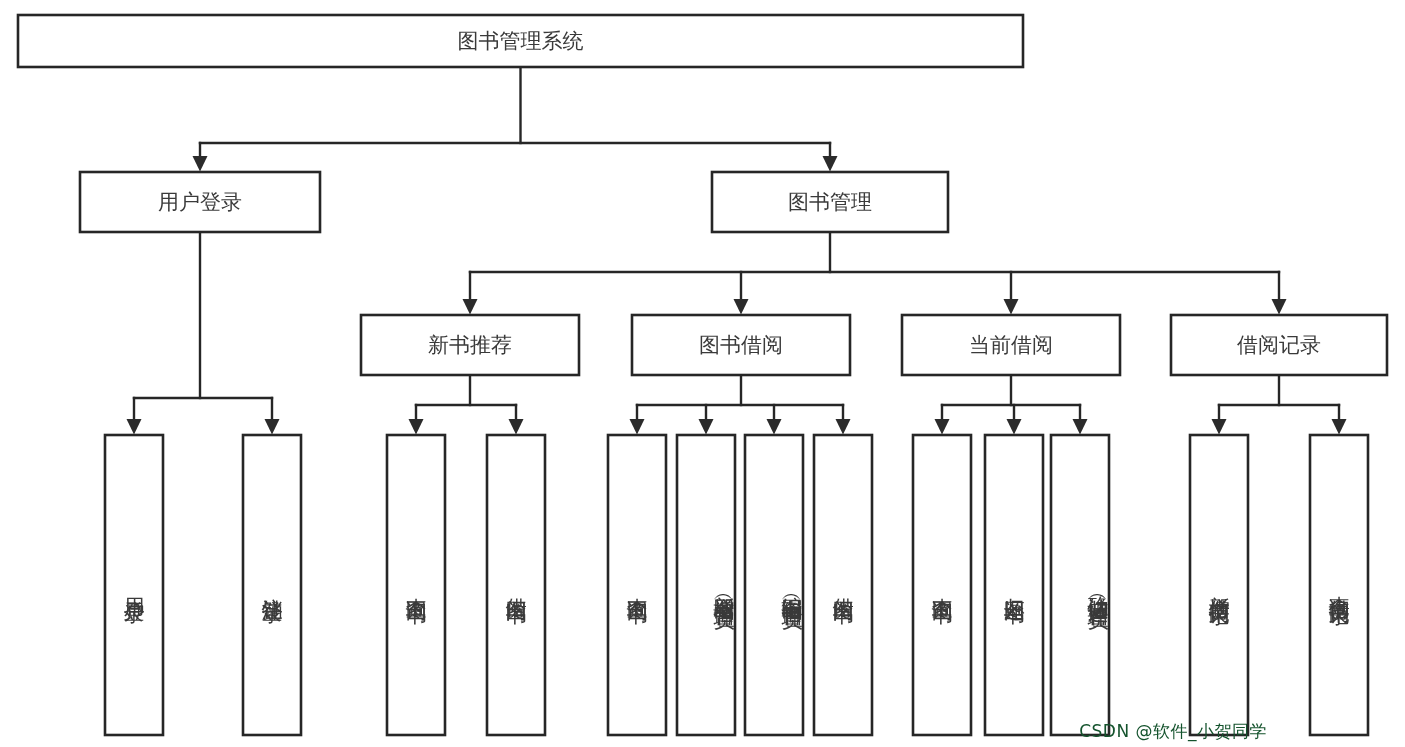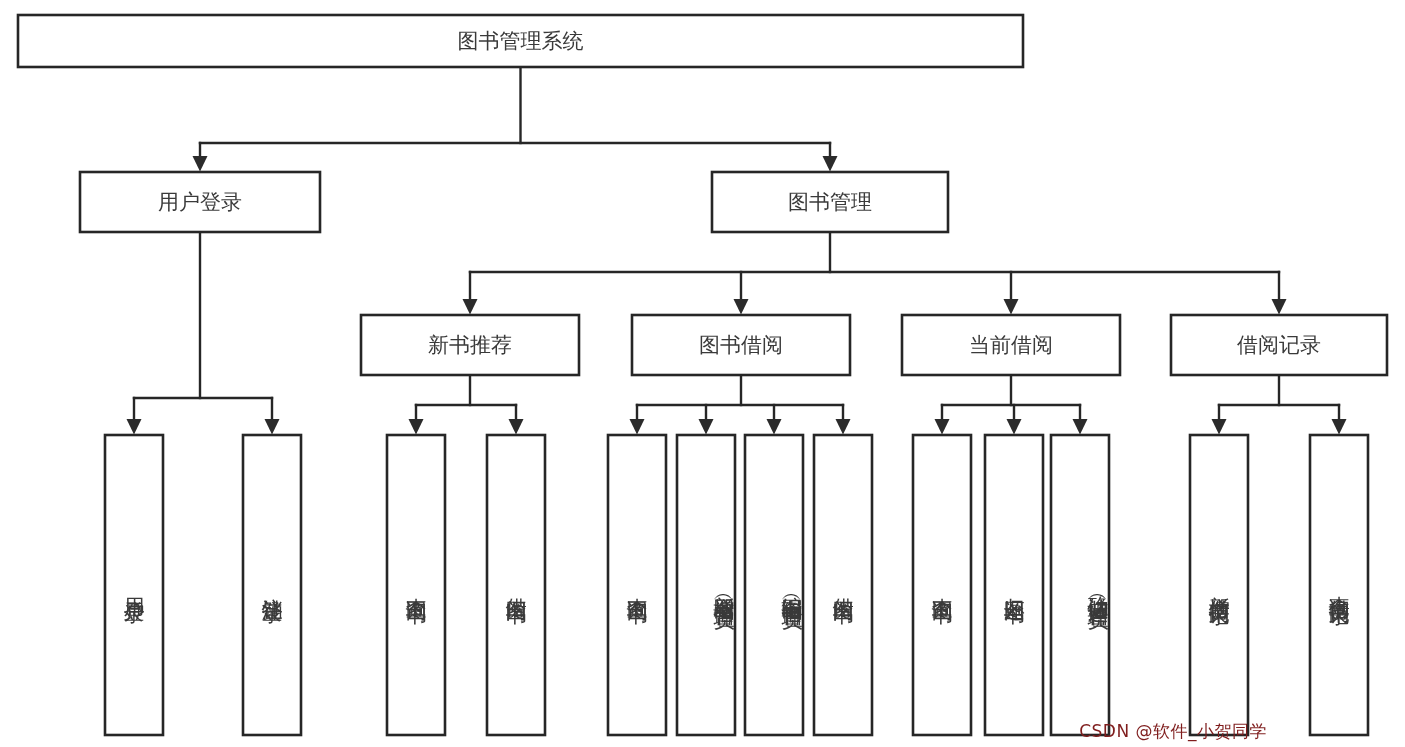--- a/index.html
+++ b/index.html
@@ -61,21 +61,21 @@
     white-space: nowrap;
     text-align: center;
     pointer-events: none;
   }
   .watermark {
     position: absolute;
     right: 12px;
     bottom: 4px;
     font-family: "DejaVu Sans", "Liberation Sans", sans-serif;
     font-size: 17px;
-    color: #7f1d1d;
+    color: #14532d;
     white-space: nowrap;
     letter-spacing: 0.5px;
   }
 </style>
 </head>
 <body>
 
 <div id="diagram-root">
   <svg id="tree-svg" viewBox="0 0 1405 747" xmlns="http://www.w3.org/2000/svg">
     <g id="connector-layer">

